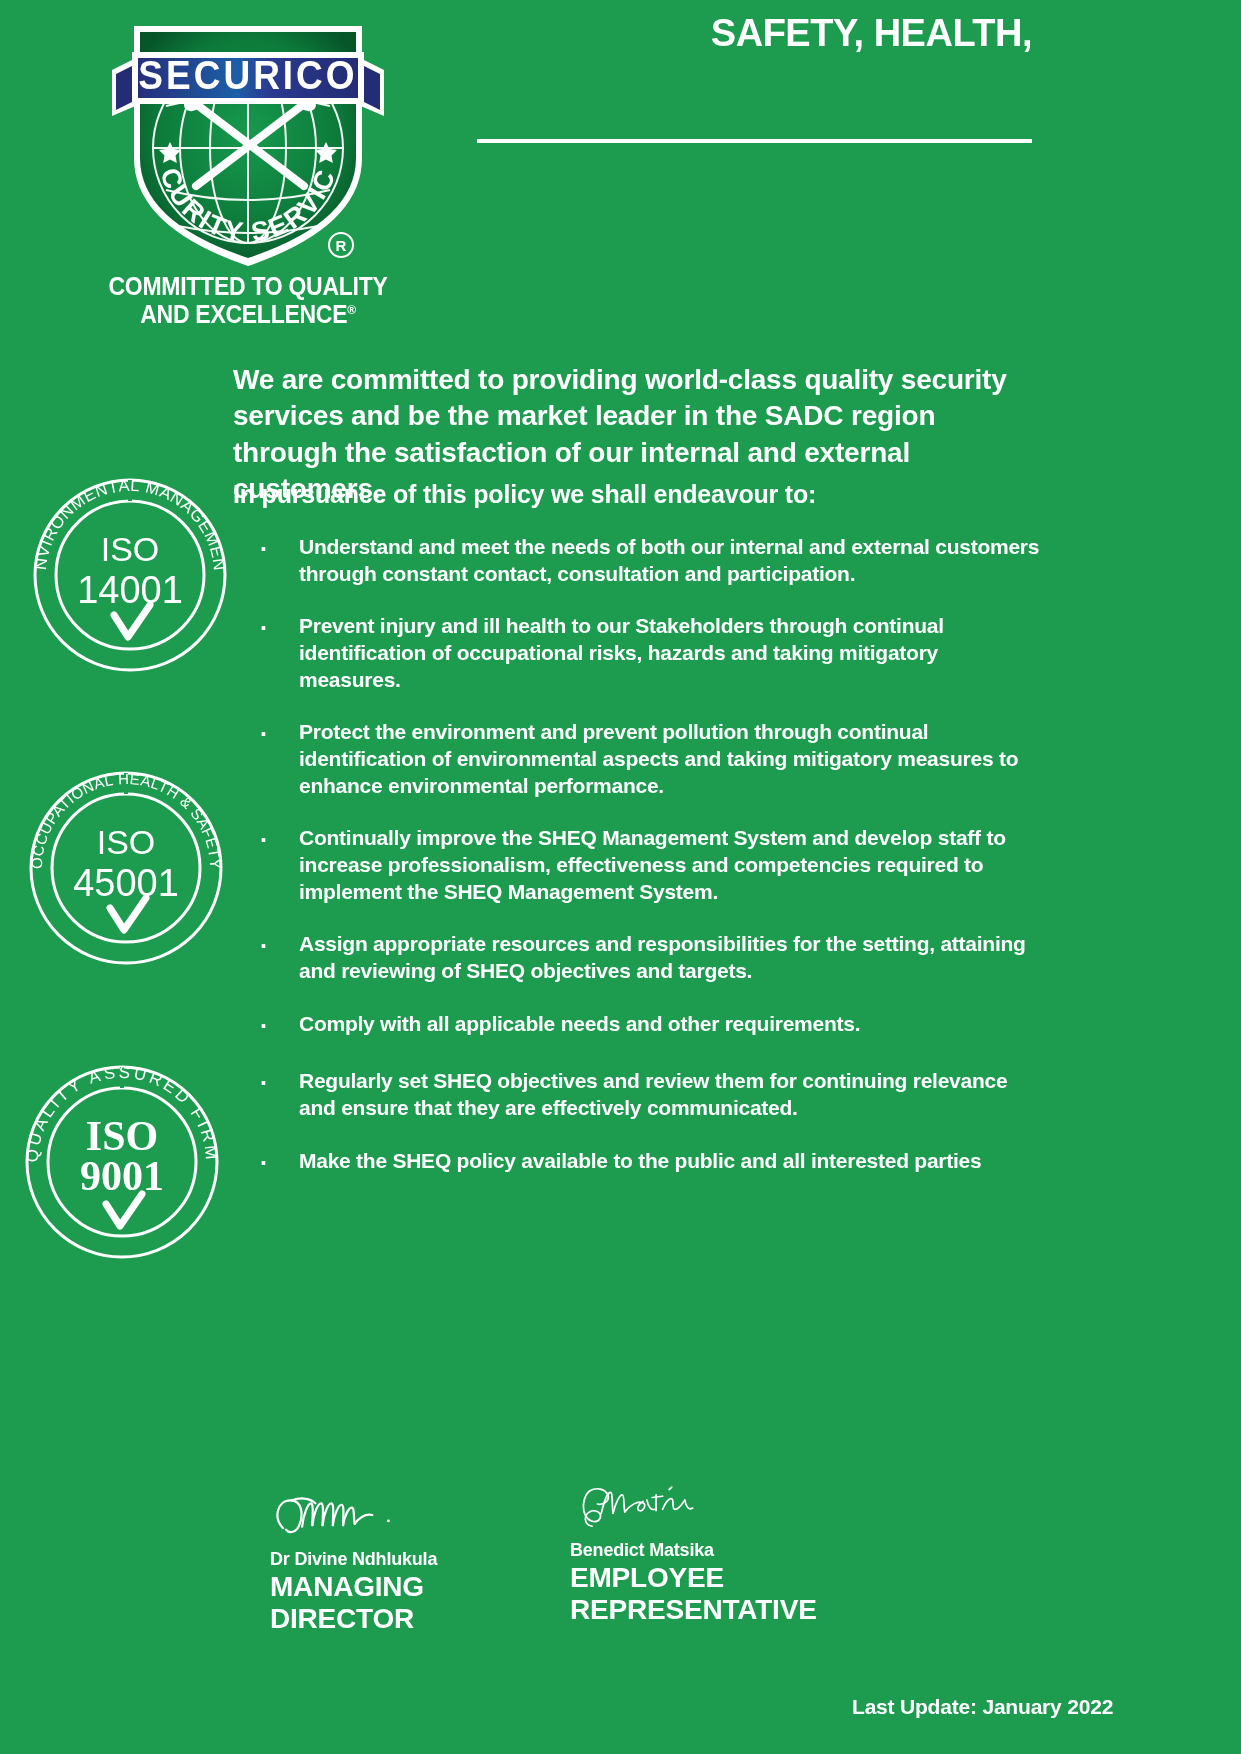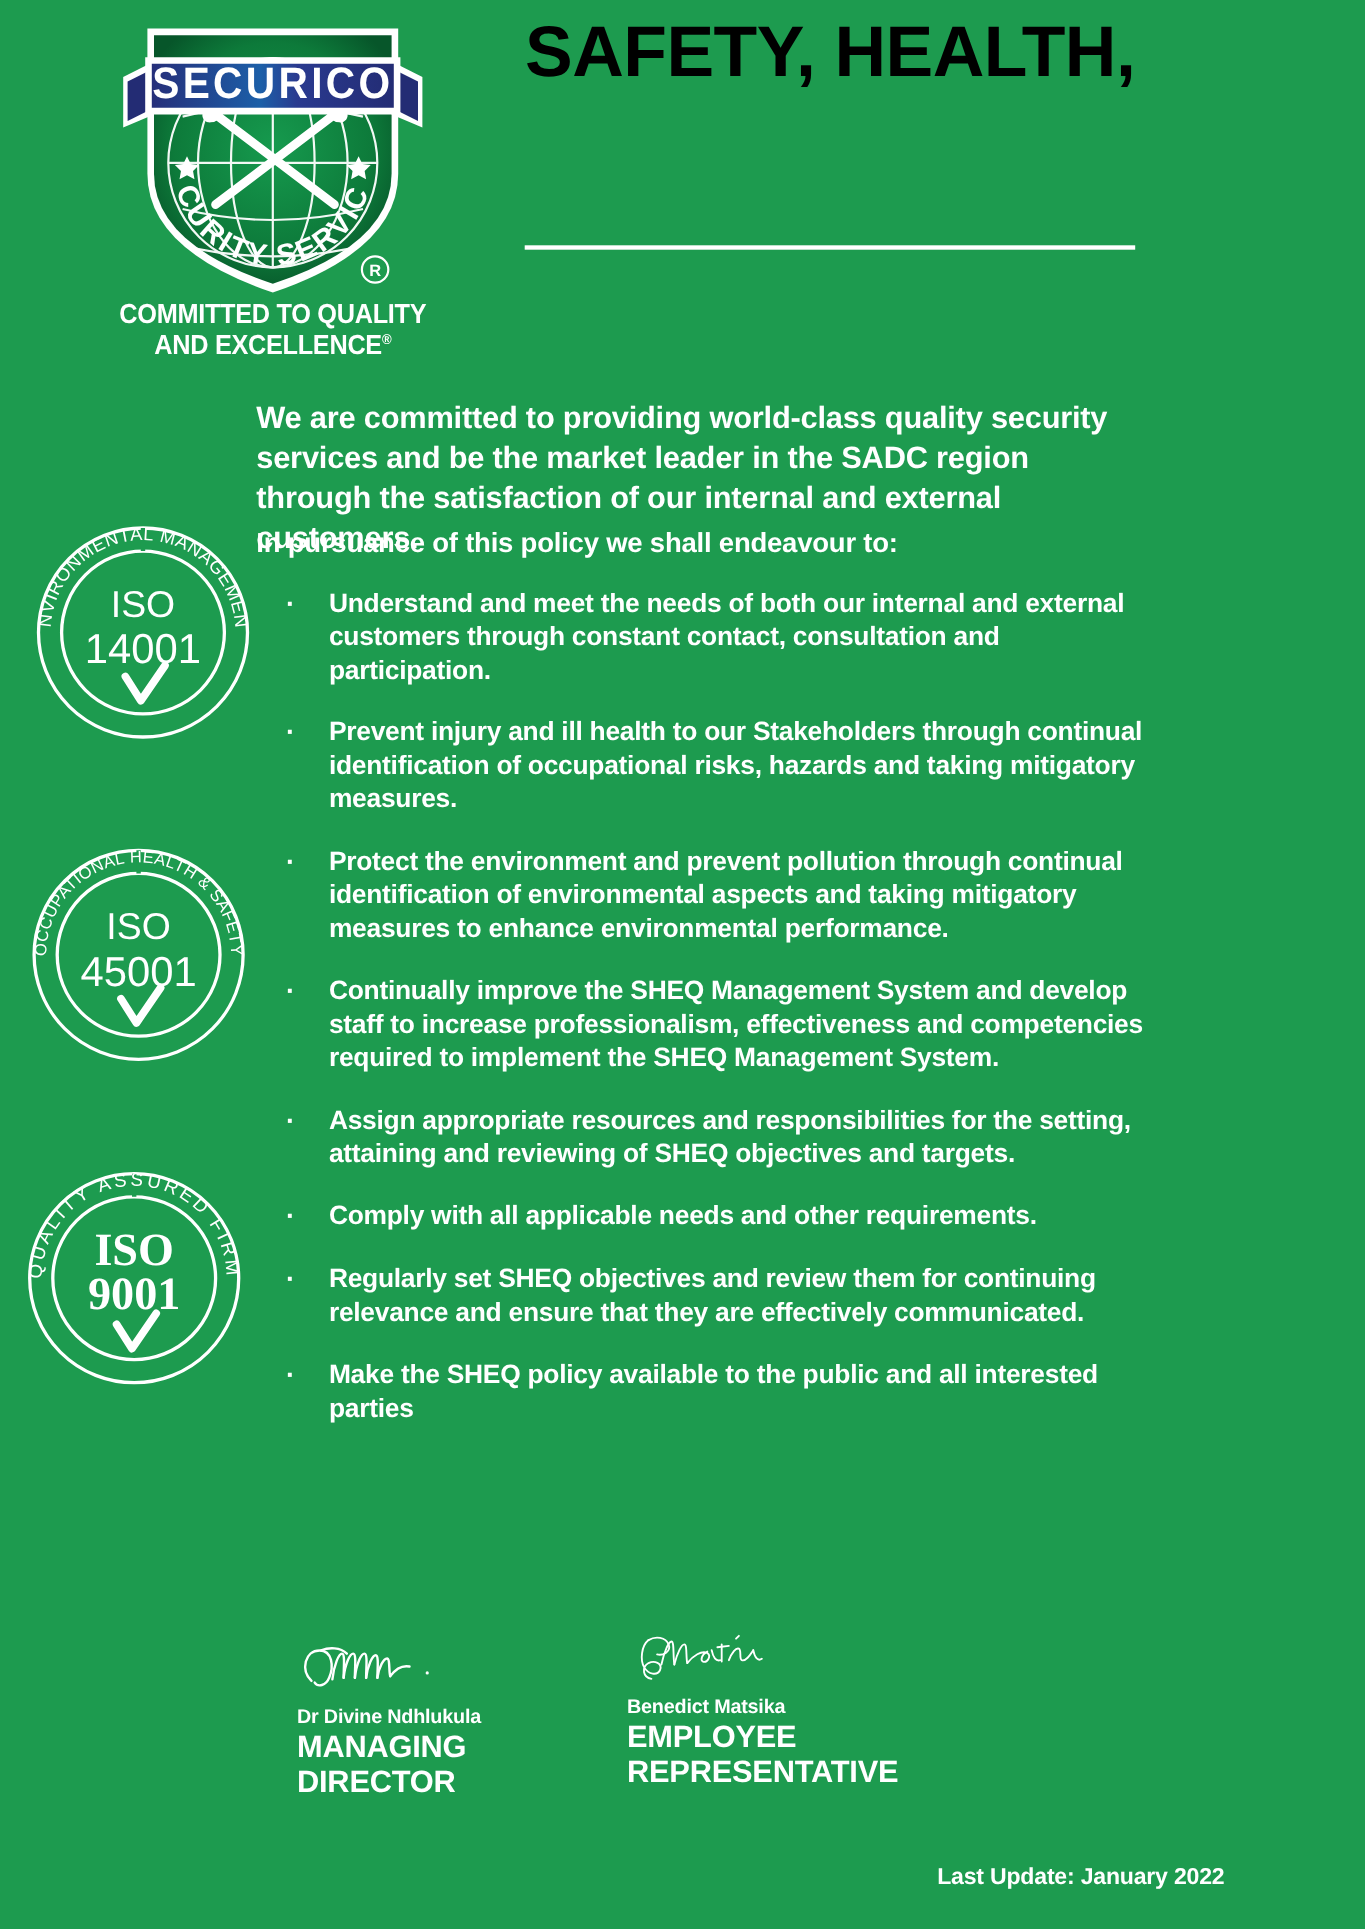--- a/index.html
+++ b/index.html
@@ -25,22 +25,22 @@
     transform:scaleX(0.92); transform-origin:center top;
   }
   .logo-tagline sup{ font-size:13px; vertical-align:super; }
 
   .title-block{
     position:absolute; left:432px; top:14px; width:600px;
     text-align:right;
   }
   .title-block h1{
     font-family:"Liberation Sans", sans-serif;
-    font-weight:bold; font-size:65px; line-height:1.03;
-    letter-spacing:-0.5px; color:#000000;text-align:right;
+    font-weight:bold; font-size:38px; line-height:1.03;
+    letter-spacing:-0.5px; color:#ffffff;text-align:right;
   }
   .title-underline{
     height:4px; background:#ffffff; width:555px; margin-left:auto; margin-top:8px;
   }
 
   
   .intro{
     position:absolute; left:233px; top:362px; width:805px;
     font-weight:bold; font-size:28px; line-height:1.3;
     letter-spacing:-0.2px;
@@ -52,21 +52,21 @@
   }
 
   
   .bullets{ position:absolute; left:255px; top:534px; width:790px; }
   .bullet{ display:flex; margin-bottom:26px; }
   .bullet-dot{
     width:44px; flex:0 0 44px; font-weight:bold; font-size:25px;
     line-height:1.27; text-align:left; padding-left:5px;
   }
   .bullet-text{
-    flex:1; font-weight:bold; font-size:24px; line-height:1.27;
+    flex:1; font-weight:bold; font-size:21px; line-height:1.27;
     letter-spacing:-0.25px;
   }
 
   
   .badge{ position:absolute; width:200px; height:200px; }
   .badge svg{ display:block; width:200px; height:200px; }
   .badge-14001{ left:30px; top:475px; }
   .badge-45001{ left:26px; top:768px; }
   .badge-9001{  left:22px; top:1062px; }
 

